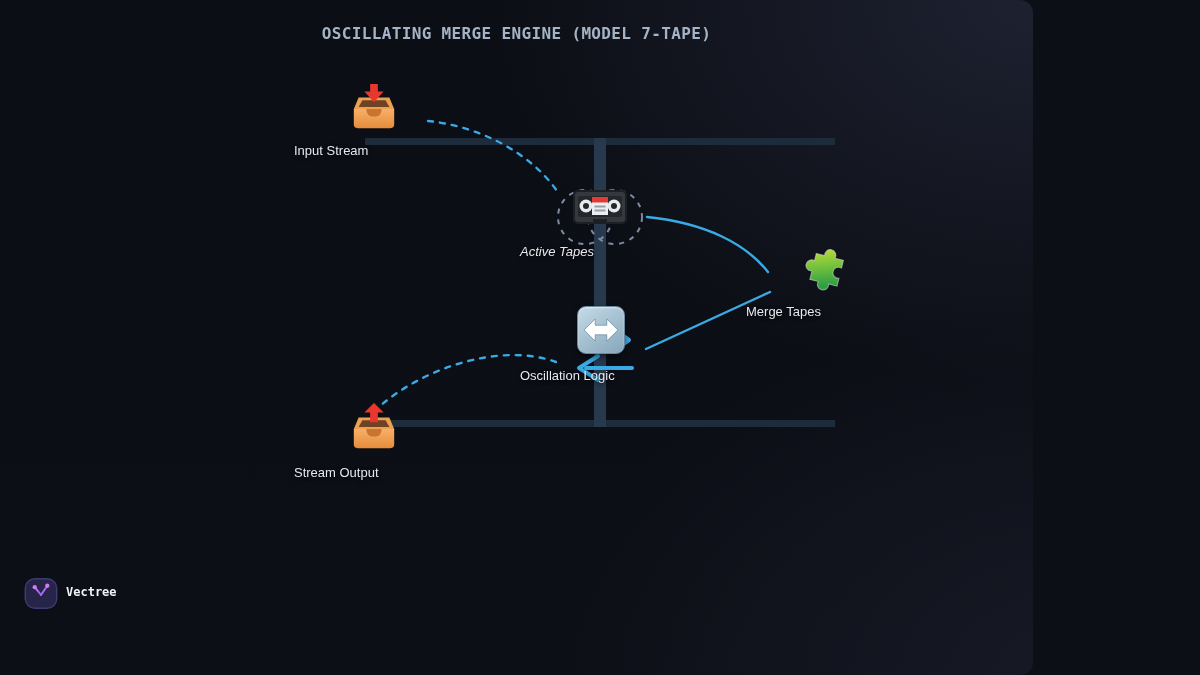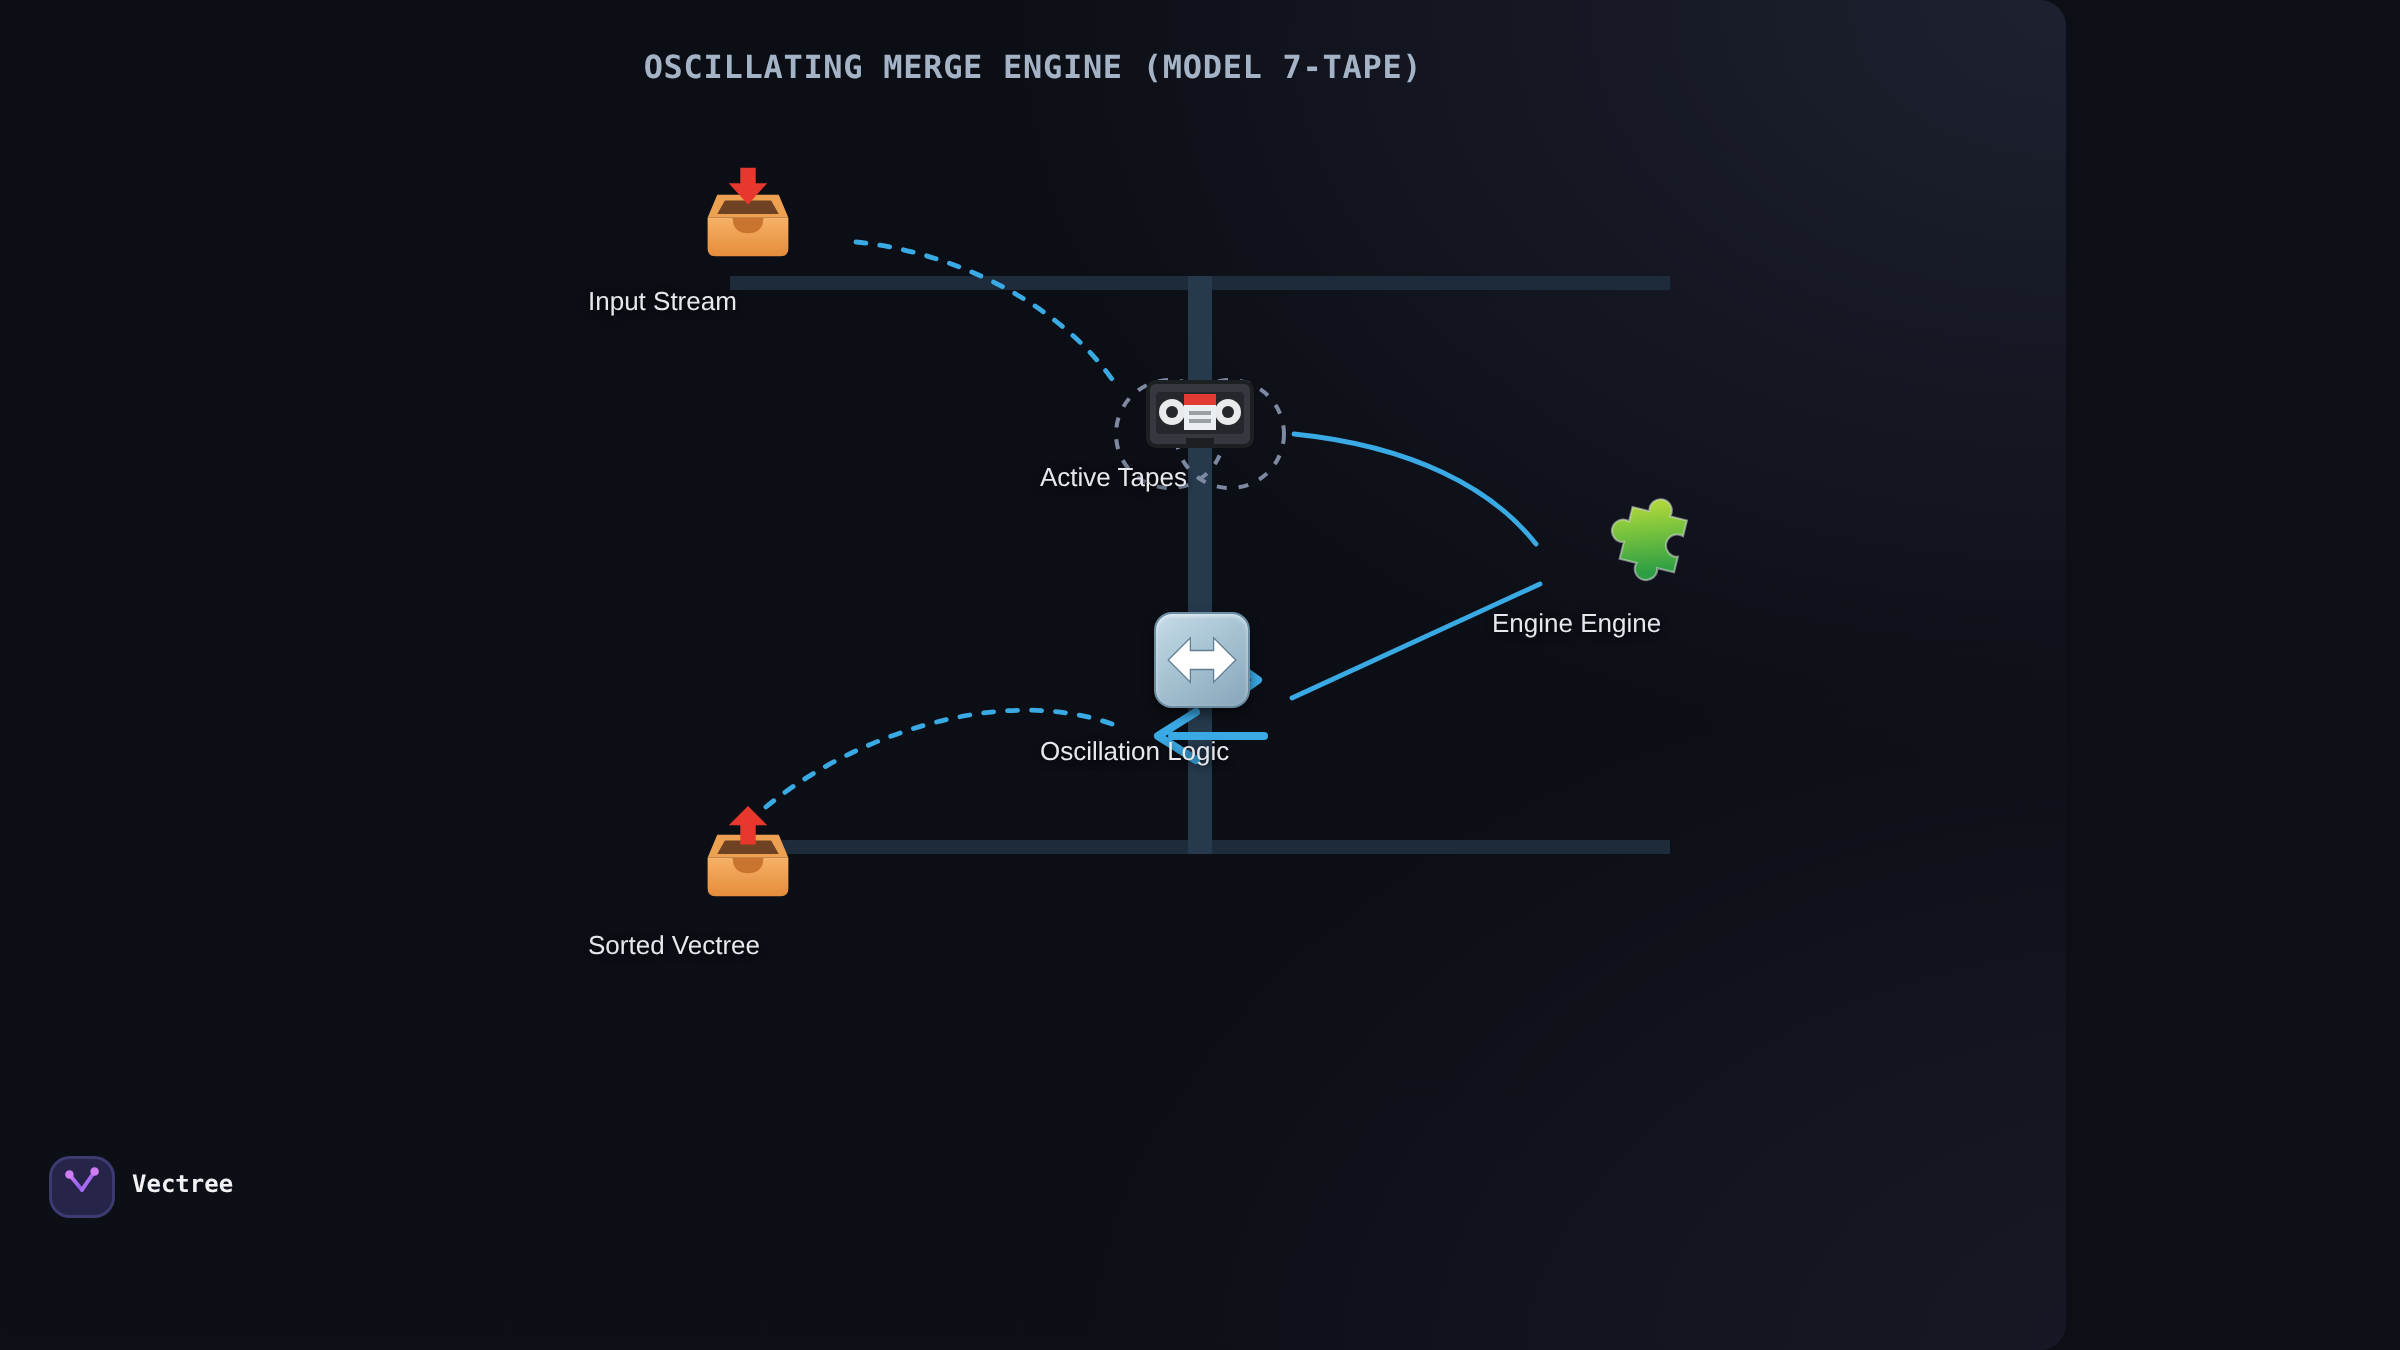--- a/index.html
+++ b/index.html
@@ -100,38 +100,38 @@
         <circle cx="13" cy="16" r="3" fill="#24282d"></circle>
       <circle cx="41" cy="16" r="6.5" fill="#e8eaec"></circle>
         <circle cx="41" cy="16" r="3" fill="#24282d"></circle>
       <rect x="19" y="7" width="16" height="18" fill="#eceff1"></rect>
       <rect x="19" y="7" width="16" height="5.5" fill="#e23b33"></rect>
       <rect x="21.5" y="15.5" width="11" height="2" fill="#9aa0a6"></rect>
       <rect x="21.5" y="19.5" width="11" height="2" fill="#9aa0a6"></rect>
       <rect x="20" y="29" width="14" height="3" fill="#1d2023"></rect>
     </svg>
   </div>
-  <div class="node-label" style="left:520px;top:231px;">Active Tapes</div>
+  <div class="node-label" style="left:520px;top:244px;font-style:italic;">Active Tapes</div>
 
   <div class="node" style="left:802px;top:243px;">
     <svg width="48" height="48" viewBox="0 0 36 36">
       <defs>
           <linearGradient id="puzg" x1="0" y1="0" x2="0.3" y2="1">
         <stop offset="0" stop-color="#cfe23a"></stop>
             <stop offset="0.5" stop-color="#7bc43d"></stop>
             <stop offset="1" stop-color="#2e9e44"></stop>
       </linearGradient>
         </defs>
       <g transform="rotate(14 18 20)">
         <path d="M8,10 L14.5,10 A4.2,4.2 0 1 1 22.5,10 L29,10 L29,16 A4.2,4.2 0 1 0 29,24 L29,30
                  L22.5,30 A4.2,4.2 0 1 1 14.5,30 L8,30 L8,23.5 A4.2,4.2 0 1 1 8,15.5 Z" fill="url(#puzg)" stroke="#d8ded8" stroke-width="0.8" stroke-opacity="0.55"></path>
       </g>
     </svg>
   </div>
-  <div class="node-label" style="left:746px;top:304px;">Engine Engine</div>
+  <div class="node-label" style="left:746px;top:304px;">Merge Tapes</div>
 
   <div class="osc-icon" style="left:577px;top:306px;">
     <svg width="38" height="38" viewBox="0 0 36 36">
       <polygon points="2,18 12.5,7.5 12.5,13.5 23.5,13.5 23.5,7.5 34,18 23.5,28.5 23.5,22.5 12.5,22.5 12.5,28.5" fill="#ffffff" stroke="#5f7e93" stroke-width="0.6"></polygon>
     </svg>
   </div>
   <div class="node-label" style="left:520px;top:368px;">Oscillation Logic</div>
 
   <div class="node" style="left:350px;top:402px;">
     <svg width="48" height="50" viewBox="0 0 48 52">
@@ -141,21 +141,21 @@
             <stop offset="1" stop-color="#e68c3c"></stop>
       </linearGradient>
         </defs>
       <polygon points="8,16 40,16 45,28 3,28" fill="#eda052"></polygon>
       <polygon points="12,19 36,19 40,26 8,26" fill="#6e4223"></polygon>
       <polygon points="24,1 34,11 28,11 28,21 20,21 20,11 14,11" fill="#e8382e"></polygon>
       <path d="M3,28 L45,28 L45,44 Q45,48 41,48 L7,48 Q3,48 3,44 Z" fill="url(#trayg2)"></path>
       <path d="M16,28 Q16,36 24,36 Q32,36 32,28 Z" fill="#c9752f"></path>
     </svg>
   </div>
-  <div class="node-label" style="left:294px;top:465px;">Sorted Vectree</div>
+  <div class="node-label" style="left:294px;top:465px;">Stream Output</div>
 
   <div class="logo-badge">
     <svg width="34" height="31" viewBox="0 0 34 32">
       <defs>
           <linearGradient id="vgrad" x1="0" y1="0" x2="1" y2="1">
         <stop offset="0" stop-color="#d678f5"></stop>
             <stop offset="1" stop-color="#7c5cf0"></stop>
       </linearGradient>
         </defs>
       <rect x="0.75" y="0.75" width="32.5" height="30.5" rx="10" fill="#272449" stroke="#3e3a72" stroke-width="1.5"></rect>

